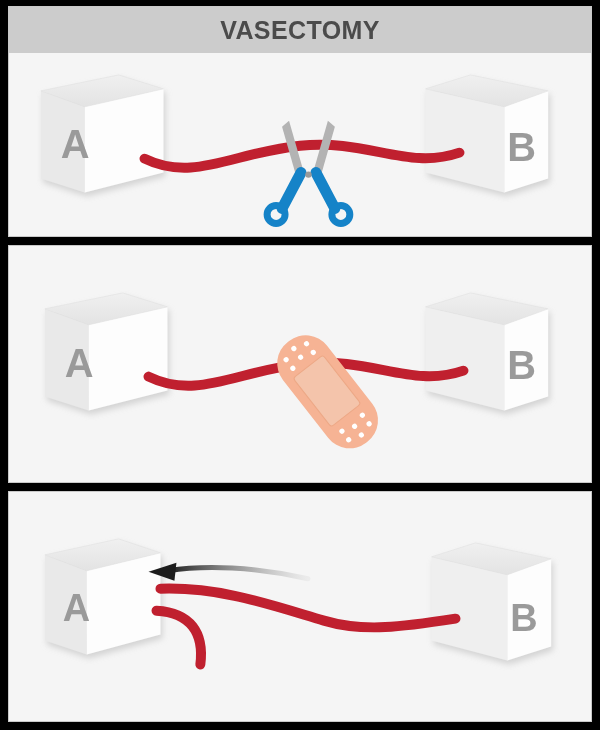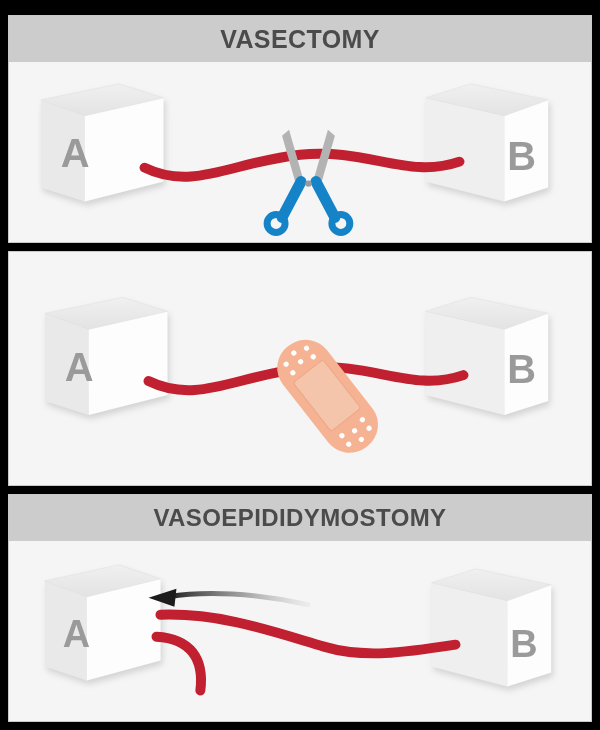--- a/index.html
+++ b/index.html
@@ -13,21 +13,21 @@
     font-family: "Liberation Sans", sans-serif;
     overflow: hidden;
   }
   .diagram {
     width: 600px;
     height: 730px;
     background: #000000;
     display: flex;
     flex-direction: column;
     align-items: center;
-    padding-top: 15px;
+    padding-top: 6px;
     box-sizing: border-box;
   }
   .panel {
     width: 584px;
     background: #f5f5f5;
     border: 1px solid #c9c9c9;
     box-sizing: border-box;
     margin-bottom: 8px;
     display: flex;
     flex-direction: column;
@@ -179,23 +179,20 @@
             <circle cx="287" cy="181" r="2.6"></circle>
               <circle cx="300" cy="185" r="2.6"></circle>
               <circle cx="313" cy="181" r="2.6"></circle>
           </g>
         </g>
       </svg>
     </div>
   </div>
 
   <div class="panel panel-3">
-    <div class="panel-header">
-      <span class="panel-title">VASOEPIDIDYMOSTOMY</span>
-    </div>
     <div class="panel-body">
       <svg viewBox="0 0 584 184" preserveAspectRatio="xMidYMid meet">
         <defs>
           <linearGradient id="topFaceA3" x1="0" y1="0" x2="0" y2="1">
             <stop offset="0%" stop-color="#f0f0f0"></stop>
             <stop offset="100%" stop-color="#e3e3e3"></stop>
           </linearGradient>
           <linearGradient id="arrowFade" x1="1" y1="0" x2="0" y2="0">
             <stop offset="0%" stop-color="#b9b9b9" stop-opacity="0.15"></stop>
             <stop offset="45%" stop-color="#8a8a8a" stop-opacity="0.75"></stop>

